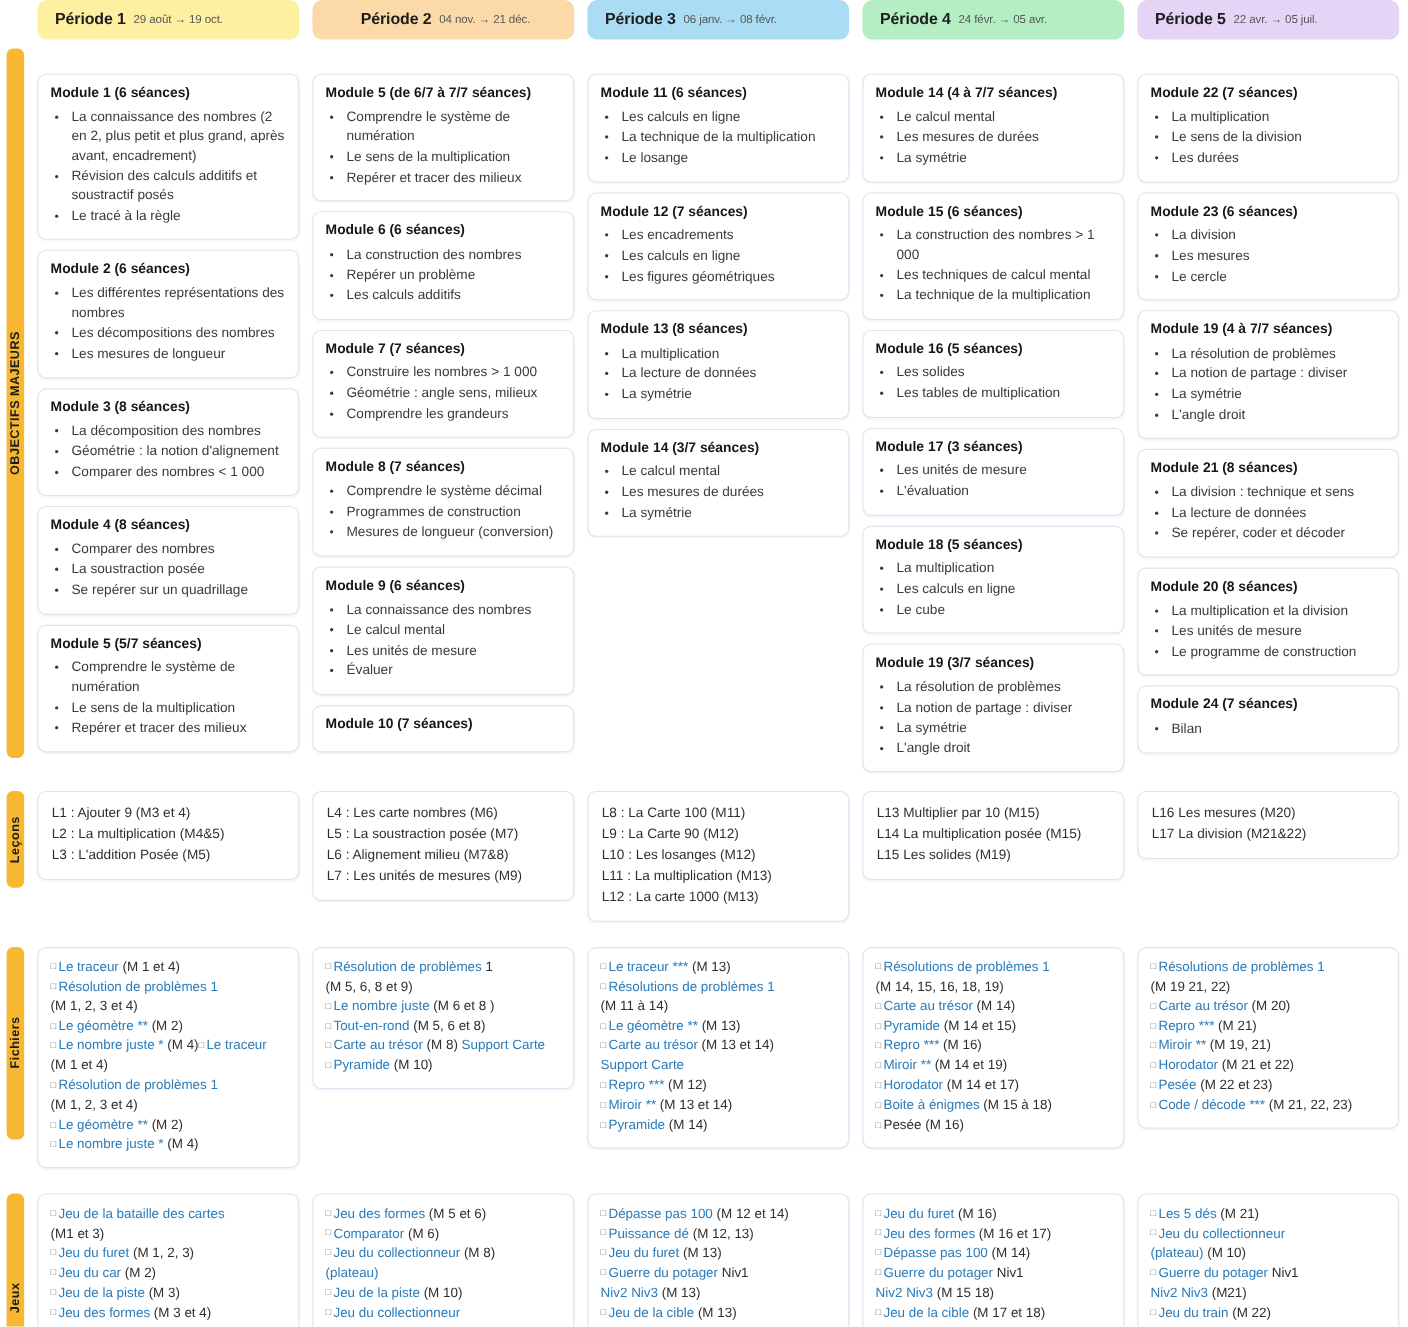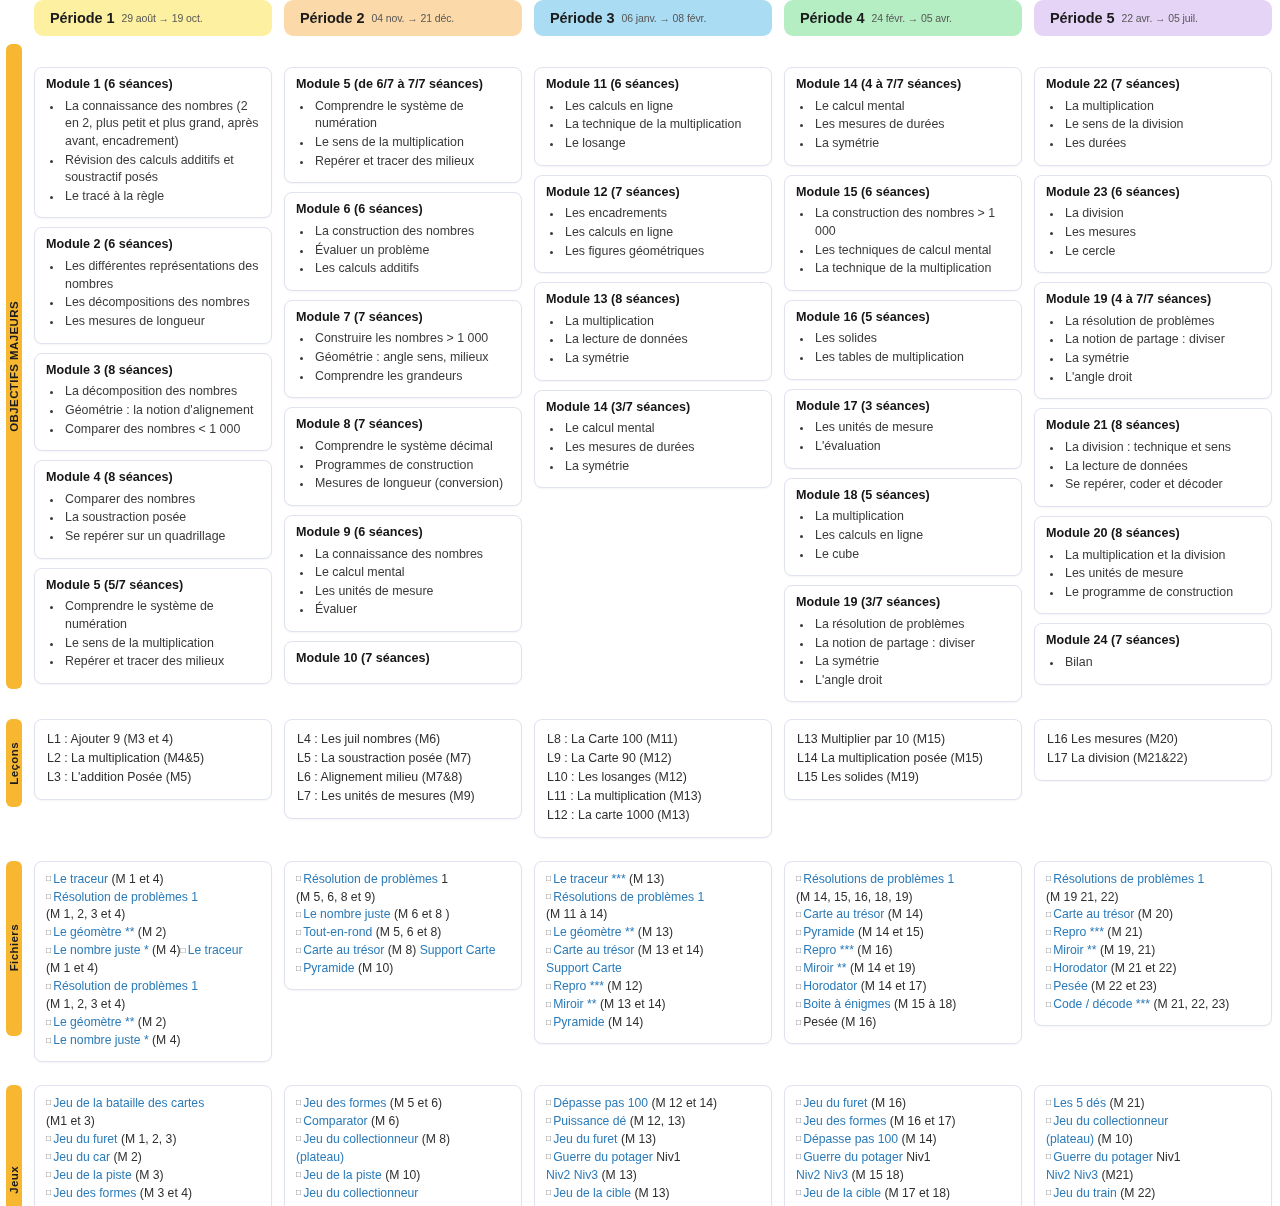--- a/index.html
+++ b/index.html
@@ -149,21 +149,21 @@
 
   <div class="grid-row header-row">
     <div class="cell"></div>
     <div class="cell">
       <div class="period-chip" style="background: rgb(253, 240, 160);">
         <span class="period-name">Période 1</span>
         <span class="period-dates">29 août → 19 oct.</span>
       </div>
     </div>
     <div class="cell">
-      <div class="period-chip" style="background: rgb(252, 217, 168);">
+      <div class="period-chip" style="background: rgb(252, 217, 168); justify-content: center;">
         <span class="period-name">Période 2</span>
         <span class="period-dates">04 nov. → 21 déc.</span>
       </div>
     </div>
     <div class="cell">
       <div class="period-chip" style="background: rgb(170, 220, 243);">
         <span class="period-name">Période 3</span>
         <span class="period-dates">06 janv. → 08 févr.</span>
       </div>
     </div>
@@ -235,21 +235,21 @@
           <ul class="bullets">
             <li>Comprendre le système de numération</li>
             <li>Le sens de la multiplication</li>
             <li>Repérer et tracer des milieux</li>
           </ul>
         </div>
         <div class="card">
           <div class="module-title">Module 6 (6 séances)</div>
           <ul class="bullets">
             <li>La construction des nombres</li>
-            <li>Évaluer un problème</li>
+            <li>Repérer un problème</li>
             <li>Les calculs additifs</li>
           </ul>
         </div>
         <div class="card">
           <div class="module-title">Module 7 (7 séances)</div>
           <ul class="bullets">
             <li>Construire les nombres &gt; 1 000</li>
             <li>Géométrie : angle sens, milieux</li>
             <li>Comprendre les grandeurs</li>
           </ul>
@@ -417,21 +417,21 @@
     </div>
     <div class="cell">
         <div class="card lecon-card">
           <div class="lecon-line">L1 : Ajouter 9 (M3 et 4)</div>
           <div class="lecon-line">L2 : La multiplication (M4&amp;5)</div>
           <div class="lecon-line">L3 : L'addition Posée (M5)</div>
         </div>
       </div>
     <div class="cell">
         <div class="card lecon-card">
-          <div class="lecon-line">L4 : Les juil nombres (M6)</div>
+          <div class="lecon-line">L4 : Les carte nombres (M6)</div>
           <div class="lecon-line">L5 : La soustraction posée (M7)</div>
           <div class="lecon-line">L6 : Alignement milieu (M7&amp;8)</div>
           <div class="lecon-line">L7 : Les unités de mesures (M9)</div>
         </div>
       </div>
     <div class="cell">
         <div class="card lecon-card">
           <div class="lecon-line">L8 : La Carte 100 (M11)</div>
           <div class="lecon-line">L9 : La Carte 90 (M12)</div>
           <div class="lecon-line">L10 : Les losanges (M12)</div>

